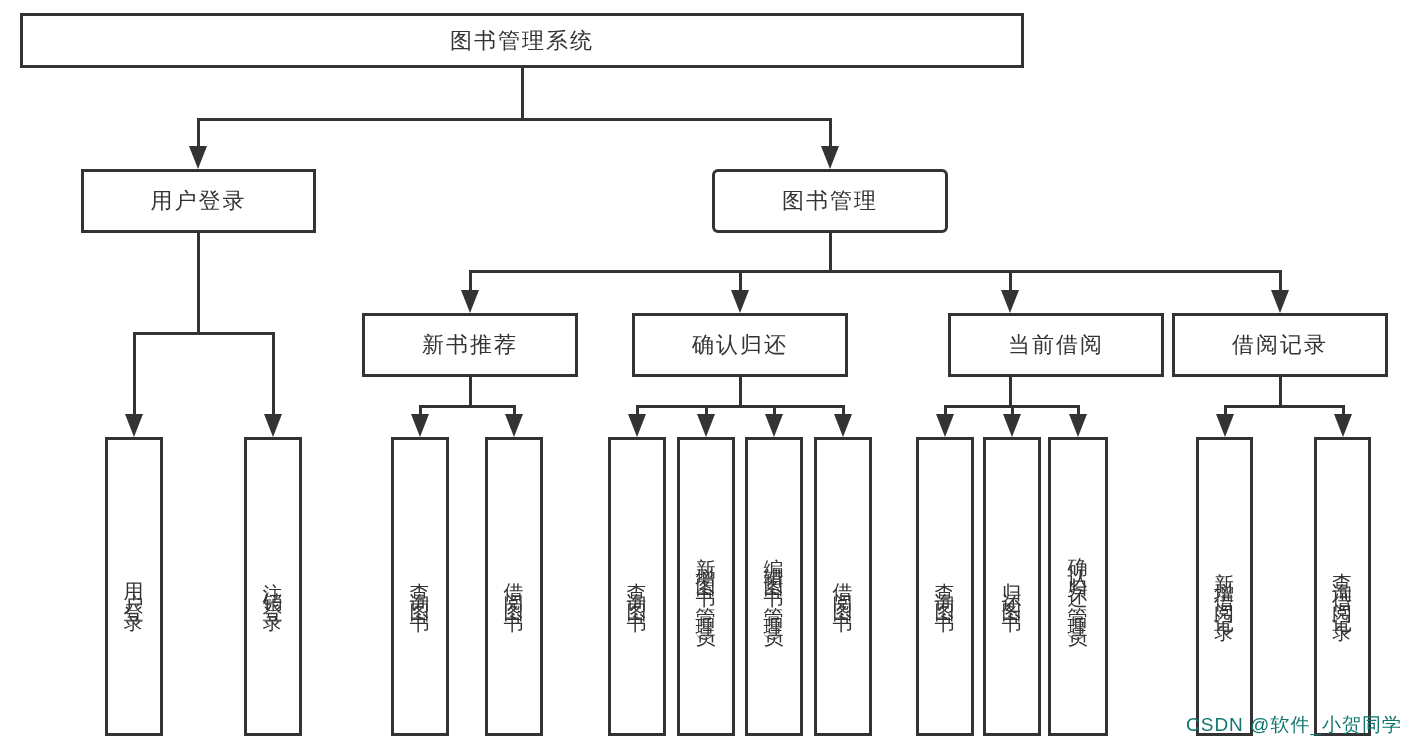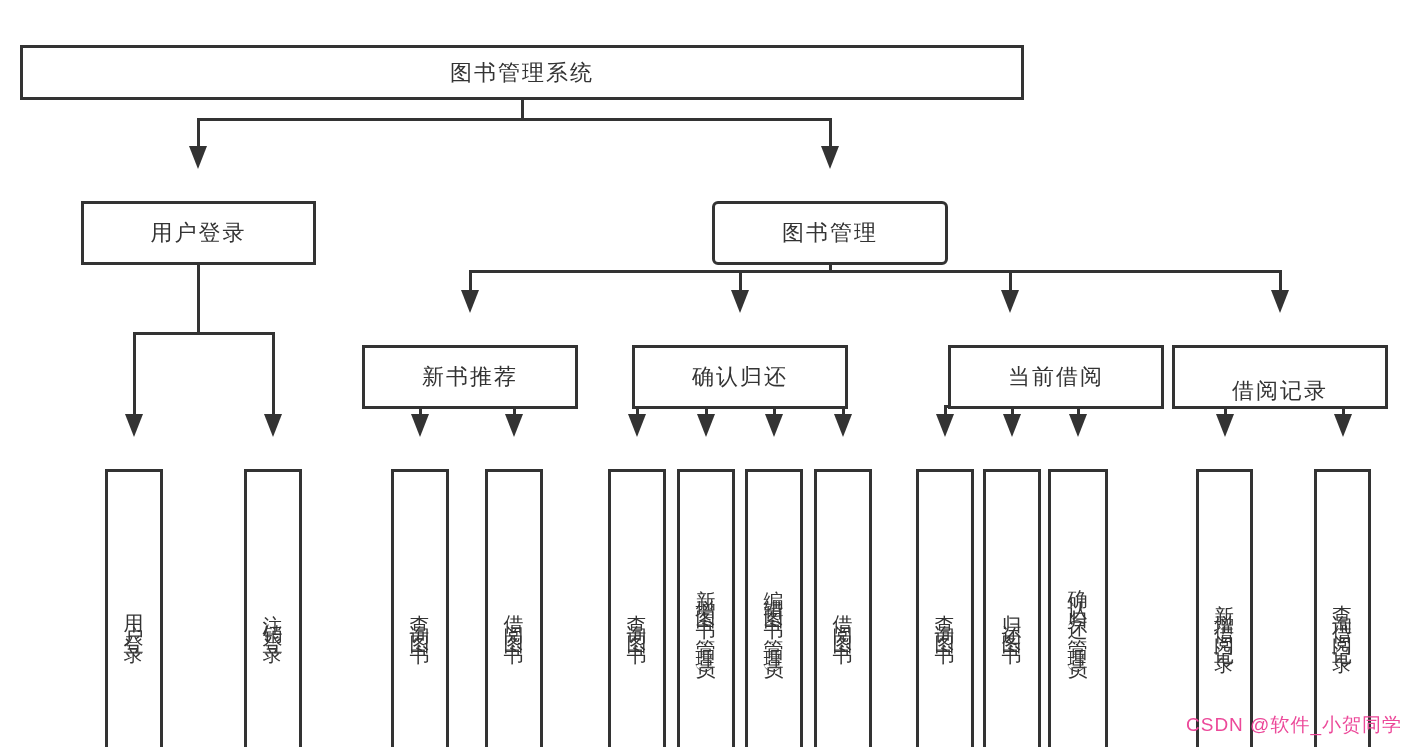--- a/index.html
+++ b/index.html
@@ -15,21 +15,20 @@
   .wires line { stroke: #333333; stroke-width: 3; shape-rendering: crispEdges; }
   .wires polygon { fill: #333333; stroke: none; }
   .box {
     position: absolute;
     box-sizing: border-box;
     border: 3px solid #333333;
     background: #ffffff;
     display: flex;
     align-items: center;
     justify-content: center;
-    margin-top: 32px;
   }
   .hlabel {
     font-size: 22px;
     letter-spacing: 2px;
     color: #333333;
     white-space: nowrap;
   }
   .vlabel {
     writing-mode: vertical-rl;
     text-orientation: mixed;
@@ -37,21 +36,21 @@
     letter-spacing: 10px;
     color: #333333;
     line-height: 1;
   }
   .watermark {
     position: absolute;
     left: 1186px;
     top: 712px;
     font-size: 19px;
     letter-spacing: 1px;
-    color: #ec4899;
+    color: #0f766e;
     white-space: nowrap;
   }
 </style>
 </head>
 <body>
 
 <div class="stage">
 
   <svg class="wires" width="1405" height="747">
 
@@ -128,21 +127,21 @@
 
   <div class="box" style="left:362px; top:313px; width:216px; height:64px;">
     <span class="hlabel">新书推荐</span>
   </div>
   <div class="box" style="left:632px; top:313px; width:216px; height:64px;">
     <span class="hlabel">确认归还</span>
   </div>
   <div class="box" style="left:948px; top:313px; width:216px; height:64px;">
     <span class="hlabel">当前借阅</span>
   </div>
-  <div class="box" style="left:1172px; top:313px; width:216px; height:64px;align-items:flex-end;">
+  <div class="box" style="left:1172px; top:313px; width:216px; height:64px;">
     <span class="hlabel">借阅记录</span>
   </div>
 
   <div class="box" style="left:105px; top:437px; width:58px; height:299px;">
     <span class="vlabel">用户登录</span>
   </div>
   <div class="box" style="left:244px; top:437px; width:58px; height:299px;">
     <span class="vlabel">注销登录</span>
   </div>
 

